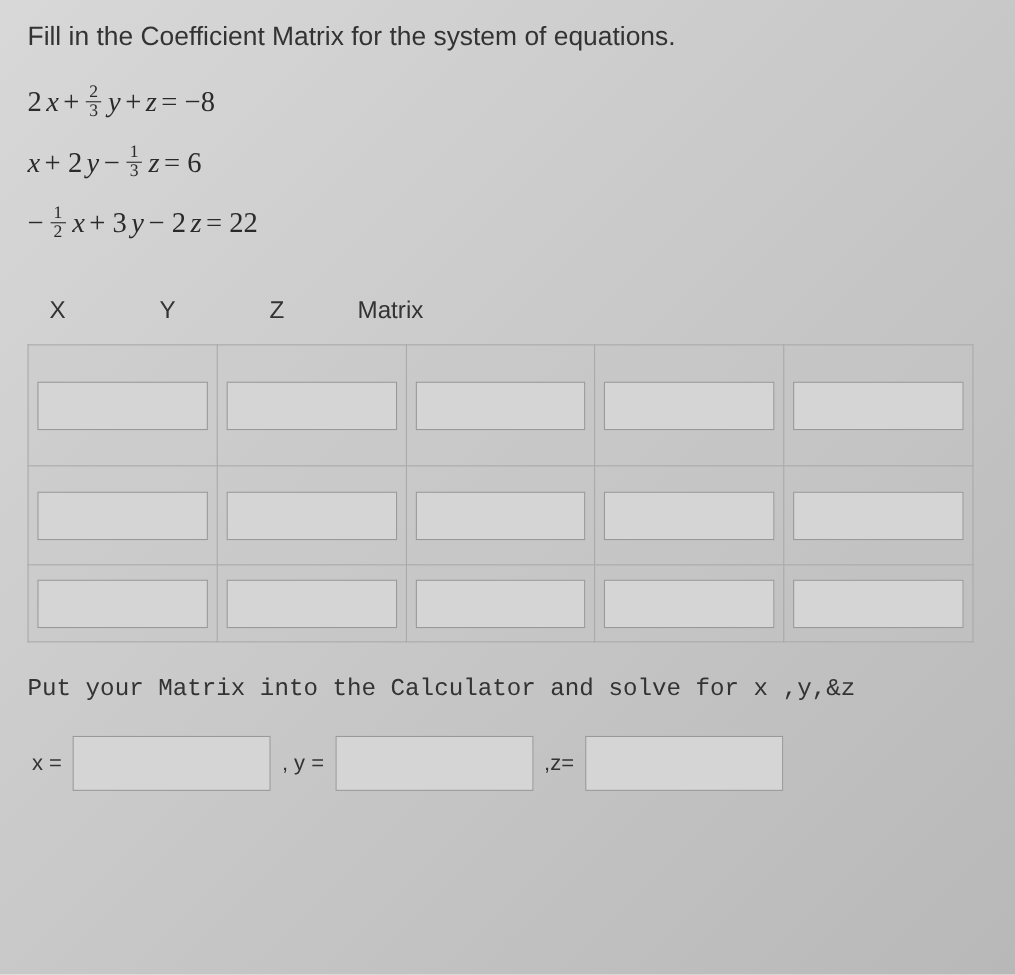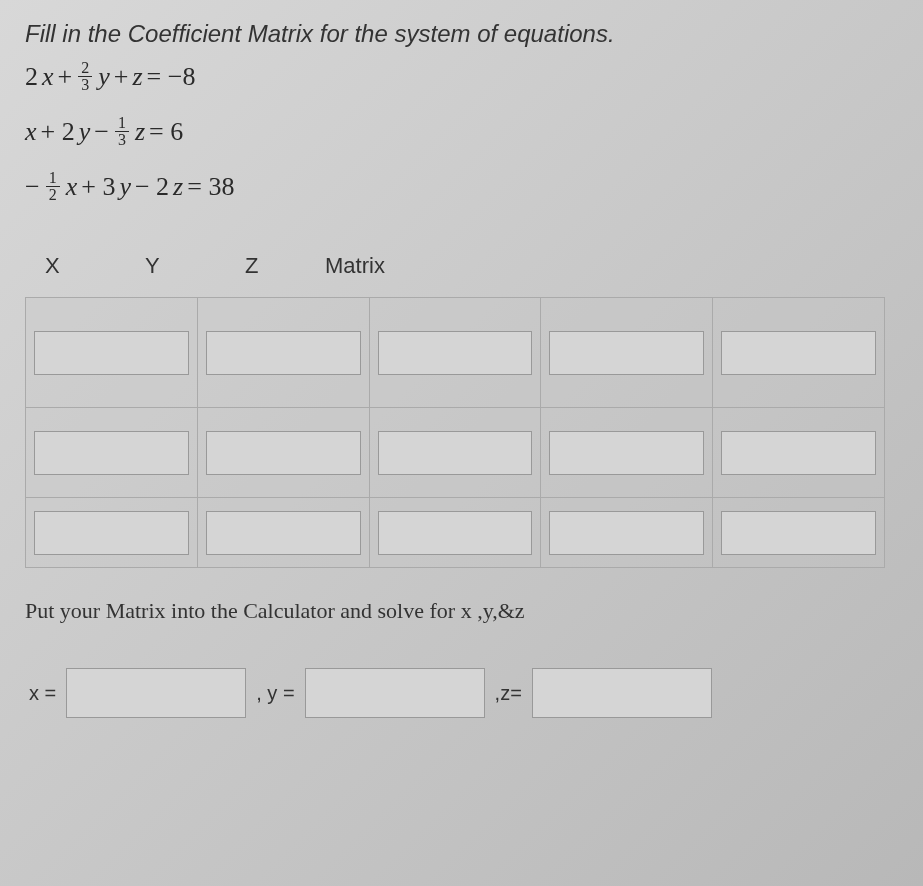--- a/index.html
+++ b/index.html
@@ -13,23 +13,22 @@
       background: linear-gradient(135deg, #d8d8d8 0%, #c8c8c8 50%, #b8b8b8 100%);
       font-family: Georgia, 'Times New Roman', serif;
       color: #2a2a2a;
       padding: 20px 25px;
       position: relative;
     }
     .instruction {
       font-size: 24px;
       font-weight: 500;
       color: #333;
-      margin-bottom: 12px;
+      margin-bottom: 28px;
       font-family: 'Segoe UI', Arial, sans-serif;
-      font-style: italic;
     }
     .equations {
       margin-bottom: 50px;
     }
     .equation {
       font-size: 26px;
       margin-bottom: 22px;
       font-family: 'Cambria Math', 'Times New Roman', serif;
       font-style: italic;
       display: flex;
@@ -89,23 +88,23 @@
     .cell-input {
       width: 100%;
       height: 44px;
       border: 1px solid #999;
       background: #d5d5d5;
       padding: 4px 8px;
       font-size: 16px;
     }
     .solve-instruction {
       font-size: 22px;
-      font-family: Liberation Serif, serif;
-      color: #333;
-      margin-bottom: 44px;
+      font-family: Liberation Mono, monospace;
+      color: #333;
+      margin-bottom: 30px;
     }
     .answer-row {
       display: flex;
       align-items: center;
       gap: 6px;
       font-size: 20px;
       font-family: 'Segoe UI', Arial, sans-serif;
       color: #333;
     }
     .answer-input {
@@ -155,21 +154,21 @@
     <span class="num">−</span>
     <span class="frac">
         <span class="top">1</span>
         <span class="bot">2</span>
       </span>
     <span>x</span>
       <span class="num"> + 3</span>
       <span>y</span>
       <span class="num"> − 2</span>
       <span>z</span>
-      <span class="num"> = 38</span>
+      <span class="num"> = 22</span>
   </div>
 </div>
 
 <div class="column-headers">
   <span>X</span>
   <span>Y</span>
   <span>Z</span>
   <span>Matrix</span>
 </div>
 

